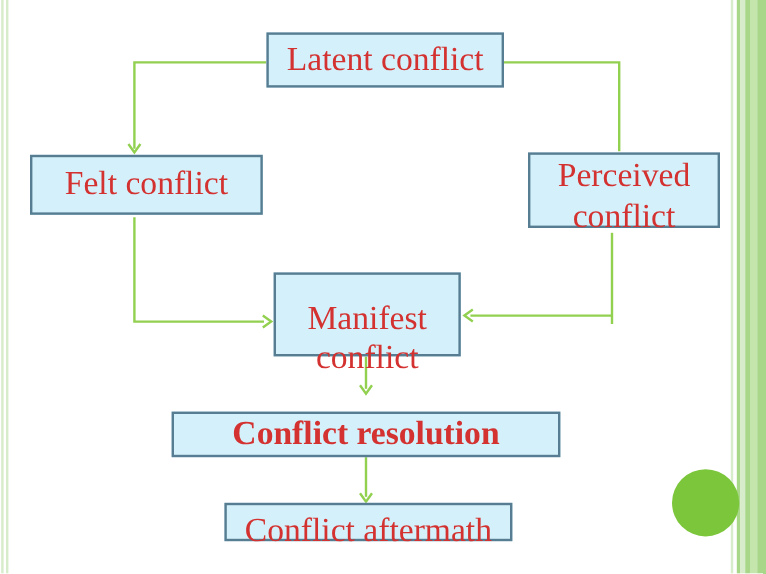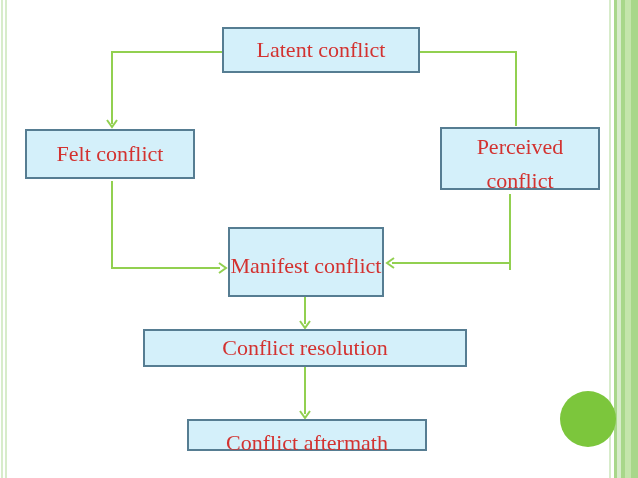--- a/index.html
+++ b/index.html
@@ -28,28 +28,28 @@
   .s-r5{left:625px;width:6px;background:var(--stripe-light);}
   .s-r6{left:631px;width:7px;background:var(--stripe-medium);}
   .circle{
     position:absolute;left:560px;top:391px;width:56px;height:56px;
     border-radius:50%;background:var(--circle-green);
   }
   .edges{position:absolute;left:0;top:0;width:638px;height:478px;pointer-events:none;}
   .edges path, .edges polyline{stroke:var(--connector-green);stroke-width:2;fill:none;}
   .node{
     position:absolute;background:var(--box-fill);border:2px solid var(--box-border);
-    color:var(--text-red);font-size:22px;text-align:center;line-height:1.25;
+    color:var(--text-red);font-size:28px;text-align:center;line-height:1.25;
     overflow:visible;
   }
   .n-latent{left:222px;top:27px;width:198px;height:46px;line-height:42px;}
-  .n-felt{left:25px;top:129px;width:170px;height:50px;line-height:46px;}
+  .n-felt{left:25px;top:129px;width:194px;height:50px;line-height:46px;}
   .n-perceived{left:440px;top:127px;width:160px;height:63px;line-height:34px;padding-top:1px;}
   .n-manifest{left:228px;top:227px;width:156px;height:70px;line-height:33px;padding-top:20px;}
-  .n-resolution{left:143px;top:329px;width:324px;height:38px;line-height:34px;}
+  .n-resolution{left:143px;top:343px;width:324px;height:38px;line-height:34px;font-weight:bold;}
   .n-aftermath{left:187px;top:419px;width:240px;height:32px;line-height:44px;}
 </style>
 </head>
 <body>
 
 <div class="stripe s-l1"></div>
 <div class="stripe s-l2"></div>
 <div class="stripe s-r1"></div>
 <div class="stripe s-r2"></div>
 <div class="stripe s-r3"></div>

